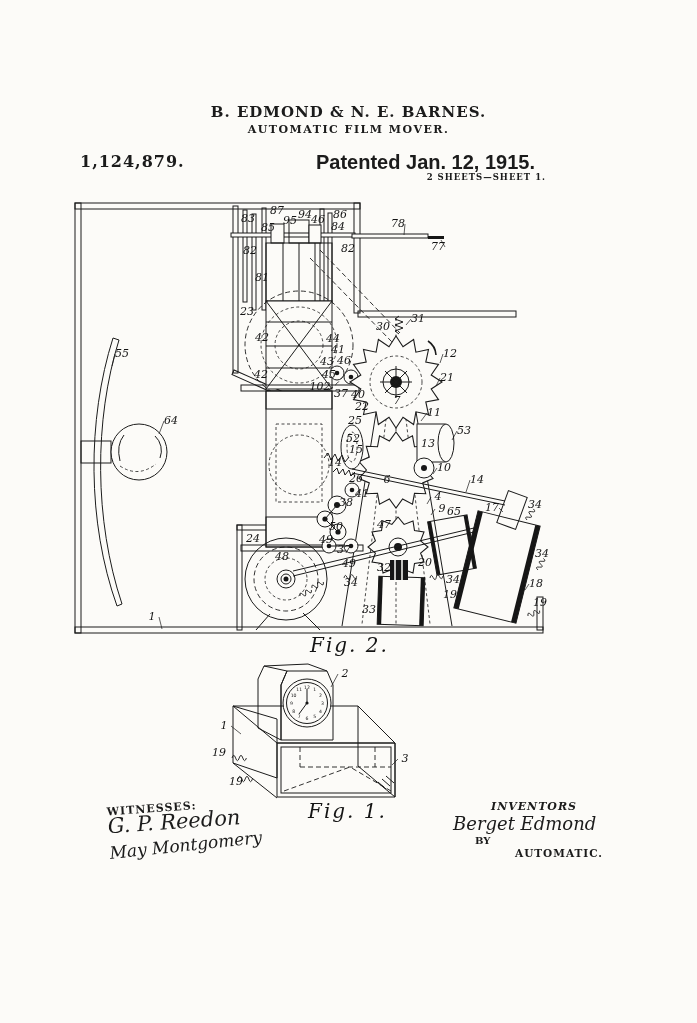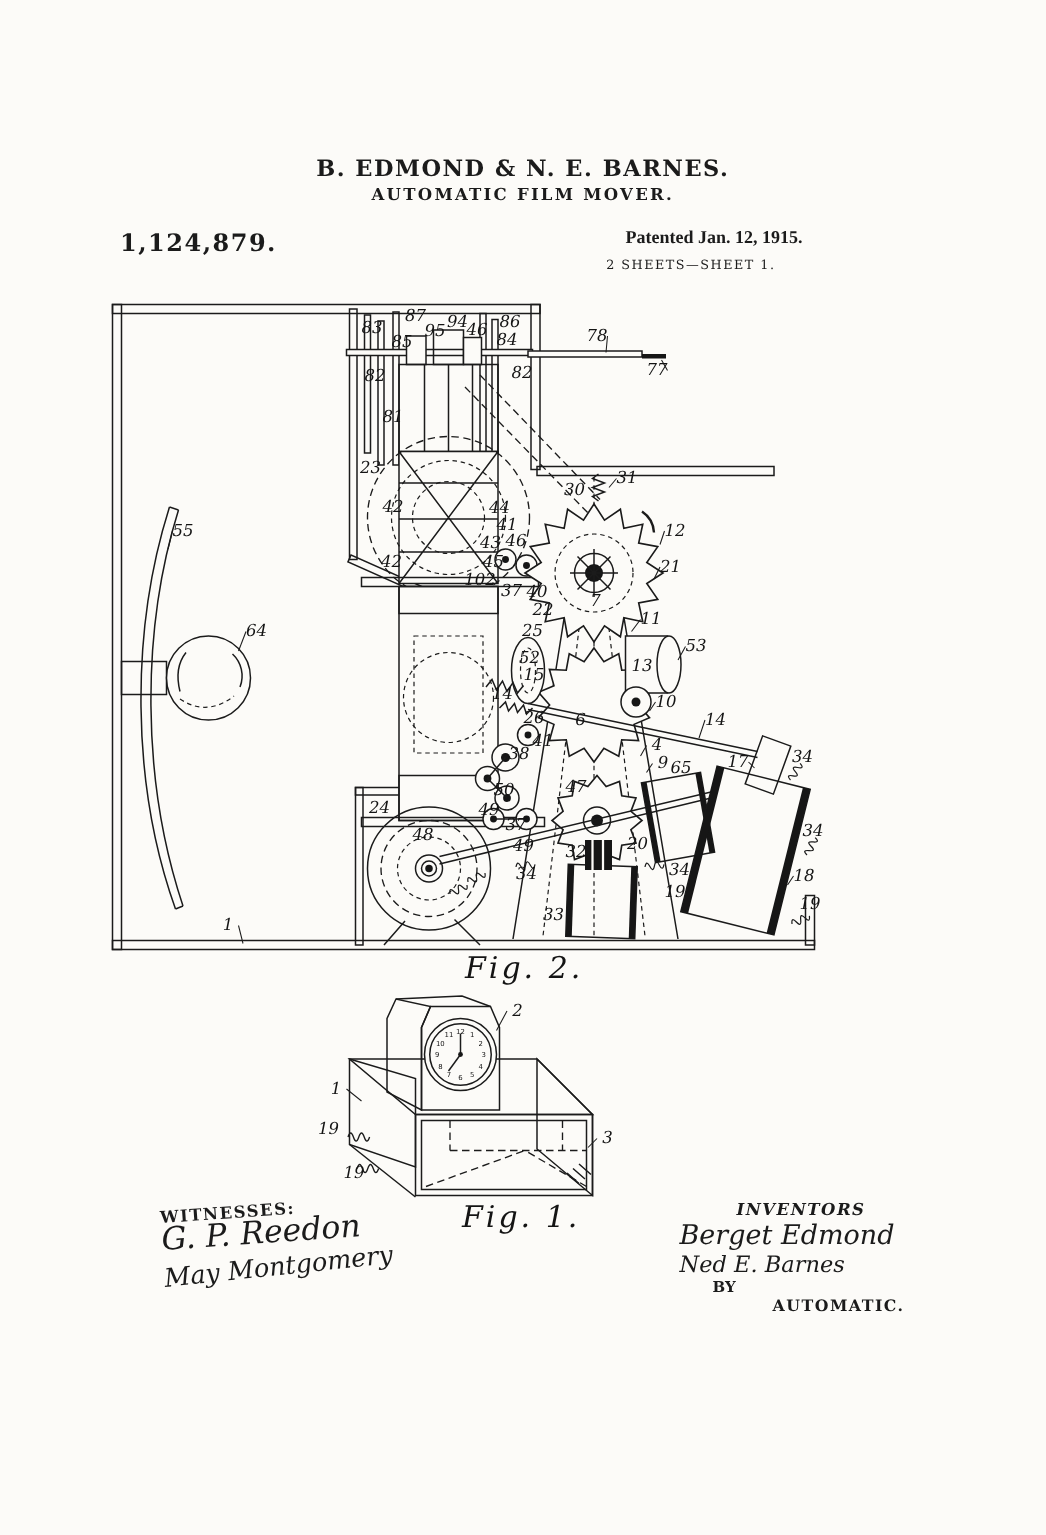--- a/index.html
+++ b/index.html
@@ -5,22 +5,22 @@
   html,body{margin:0;padding:0;background:#e8e6e0;}
   .page{position:relative;width:697px;height:1023px;margin:0 auto;background:#fcfbf8;color:#1b1b1b;
         font-family:"DejaVu Serif","Liberation Serif",serif;overflow:hidden;}
   .abs{position:absolute;}
   
   .hdr-center{left:0;right:0;text-align:center;letter-spacing:1px;}
   .hdr-line1{top:103px;font-size:15px;font-weight:bold;}
   .hdr-line2{top:123px;font-size:11px;font-weight:bold;letter-spacing:1.5px;}
   .hdr-line3{top:139px;font-size:8.5px;font-weight:bold;letter-spacing:1px;color:#222;}
   .patent-number{left:80px;top:152px;font-size:16px;font-weight:bold;letter-spacing:1px;}
-  .patented-line{right:162px;top:151px;font-size:12px;font-weight:bold;font-family:Liberation Serif, serif;}
-  .sheet-line{right:180px;top:172px;font-size:8.5px;font-weight:normal;letter-spacing:1px;}
+  .patented-line{right:162px;top:151px;font-size:20px;font-weight:bold;font-family:Liberation Sans, sans-serif;}
+  .sheet-line{right:151px;top:172px;font-size:8.5px;font-weight:bold;letter-spacing:1px;}
   
   svg.drawing{position:absolute;left:0;top:0;}
   .ln{stroke:#1b1b1b;fill:none;stroke-width:1;}
   .ln2{stroke:#1b1b1b;fill:none;stroke-width:1.6;}
   .dash{stroke:#1b1b1b;fill:none;stroke-width:0.9;stroke-dasharray:5 3;}
   .dashf{stroke:#1b1b1b;fill:none;stroke-width:0.8;stroke-dasharray:3 2.5;}
   .wht{fill:#fcfbf8;stroke:#1b1b1b;stroke-width:1;}
   .dark{fill:#161616;stroke:none;}
   .gear{fill:#fcfbf8;stroke:#1b1b1b;stroke-width:1.1;}
   text.ref{font:italic 11px "DejaVu Serif",serif;fill:#141414;}
@@ -350,17 +350,16 @@
   </svg>
 
   <div class="abs wit">
     <div class="sig-heading">WITNESSES:</div>
     <div class="script w1">G. P. Reedon</div>
     <div class="script w2">May Montgomery</div>
   </div>
   <div class="abs inv">
     <div class="sig-heading">INVENTORS</div>
     <div class="script i1">Berget Edmond</div>
-    <div class="script i2">Ned E. Barnes</div>
     <div class="by">BY</div>
     <div class="att">AUTOMATIC.</div>
   </div>
 </div>
 
 </body></html>

